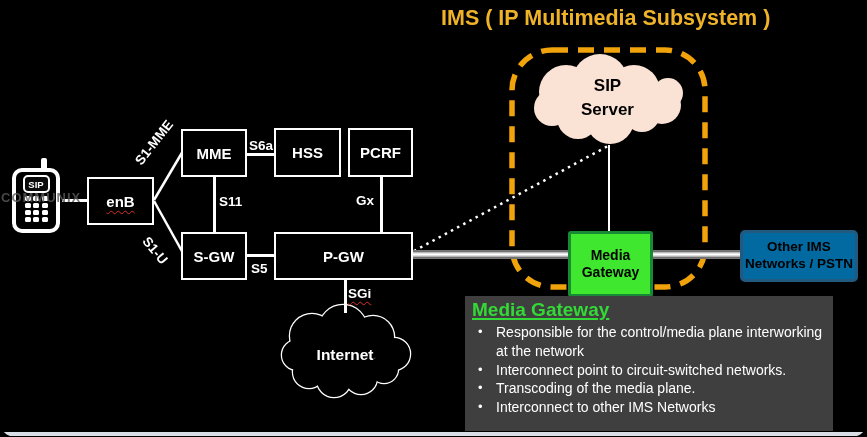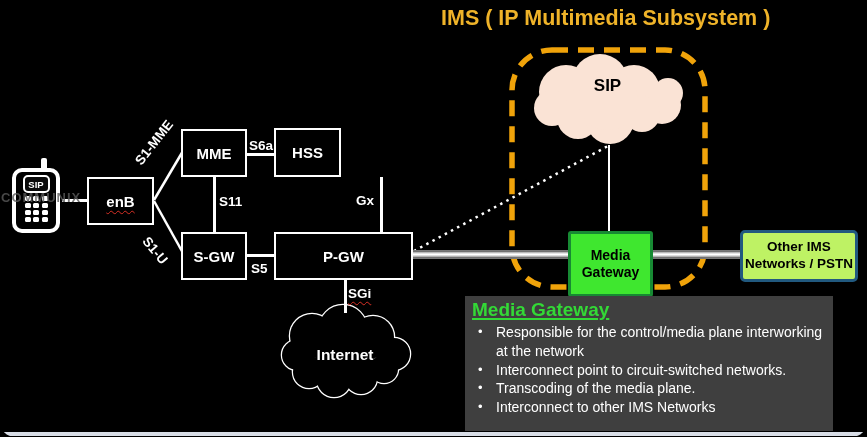--- a/index.html
+++ b/index.html
@@ -36,21 +36,21 @@
   }
   #media-gateway{
     position:absolute;left:568px;top:231px;width:85px;height:66px;z-index:10;
     background:#3FE72F;border:3px solid #178A33;border-radius:3px;
     color:#000;font-weight:bold;font-size:14px;line-height:1.25;
     display:flex;flex-direction:column;align-items:center;justify-content:center;
     box-sizing:border-box;
   }
   #other-ims{
     position:absolute;left:740px;top:230px;width:118px;height:52px;z-index:10;
-    background:#bef264;border:3.5px solid #21597F;border-radius:5px;
+    background:#0369a1;border:3.5px solid #21597F;border-radius:5px;
     color:#000;font-weight:bold;font-size:13.5px;line-height:1.25;
     display:flex;flex-direction:column;align-items:center;justify-content:center;
     box-sizing:border-box;
   }
   .cloudtext{
     position:absolute;z-index:12;text-align:center;font-weight:bold;line-height:1.4;
   }
   #sip-cloud-text{left:545px;top:74px;width:125px;color:#000;font-size:17px;}
   #internet-text{left:295px;top:344px;width:100px;color:#fff;font-size:15.5px;}
   #info-panel{
@@ -156,37 +156,41 @@
 
   <div class="nbox" style="left:87px;top:177px;width:67px;height:48px;">
     <span class="squiggle">enB</span>
   </div>
   <div class="nbox" style="left:274px;top:128px;width:67px;height:49px;">
     <span>HSS</span>
   </div>
   <div class="nbox" style="left:181px;top:129px;width:66px;height:48px;">
     <span>MME</span>
   </div>
+  <div class="nbox" style="left:348px;top:128px;width:65px;height:49px;">
+    <span>PCRF</span>
+  </div>
   <div class="nbox" style="left:181px;top:232px;width:66px;height:48px;">
     <span>S-GW</span>
   </div>
   <div class="nbox" style="left:274px;top:232px;width:139px;height:48px;">
     <span>P-GW</span>
   </div>
 
   <div class="iflabel" style="left:119px;top:135px;width:70px;text-align:center;transform:rotate(-52deg);">S1-MME</div>
   <div class="iflabel" style="left:132px;top:243px;width:46px;text-align:center;transform:rotate(50deg);">S1-U</div>
   <div class="iflabel" style="left:249px;top:138px;">S6a</div>
   <div class="iflabel" style="left:219px;top:194px;">S11</div>
   <div class="iflabel" style="left:356px;top:193px;">Gx</div>
   <div class="iflabel" style="left:251px;top:261px;">S5</div>
   <div class="iflabel squiggle" style="left:348px;top:286px;">SGi</div>
 
   <div class="cloudtext" id="sip-cloud-text">
     <div>SIP</div>
+    <div>Server</div>
   </div>
   <div class="cloudtext" id="internet-text">Internet</div>
 
   <div id="media-gateway">
     <div>Media</div>
     <div>Gateway</div>
   </div>
 
   <div id="other-ims">
     <div>Other IMS</div>

